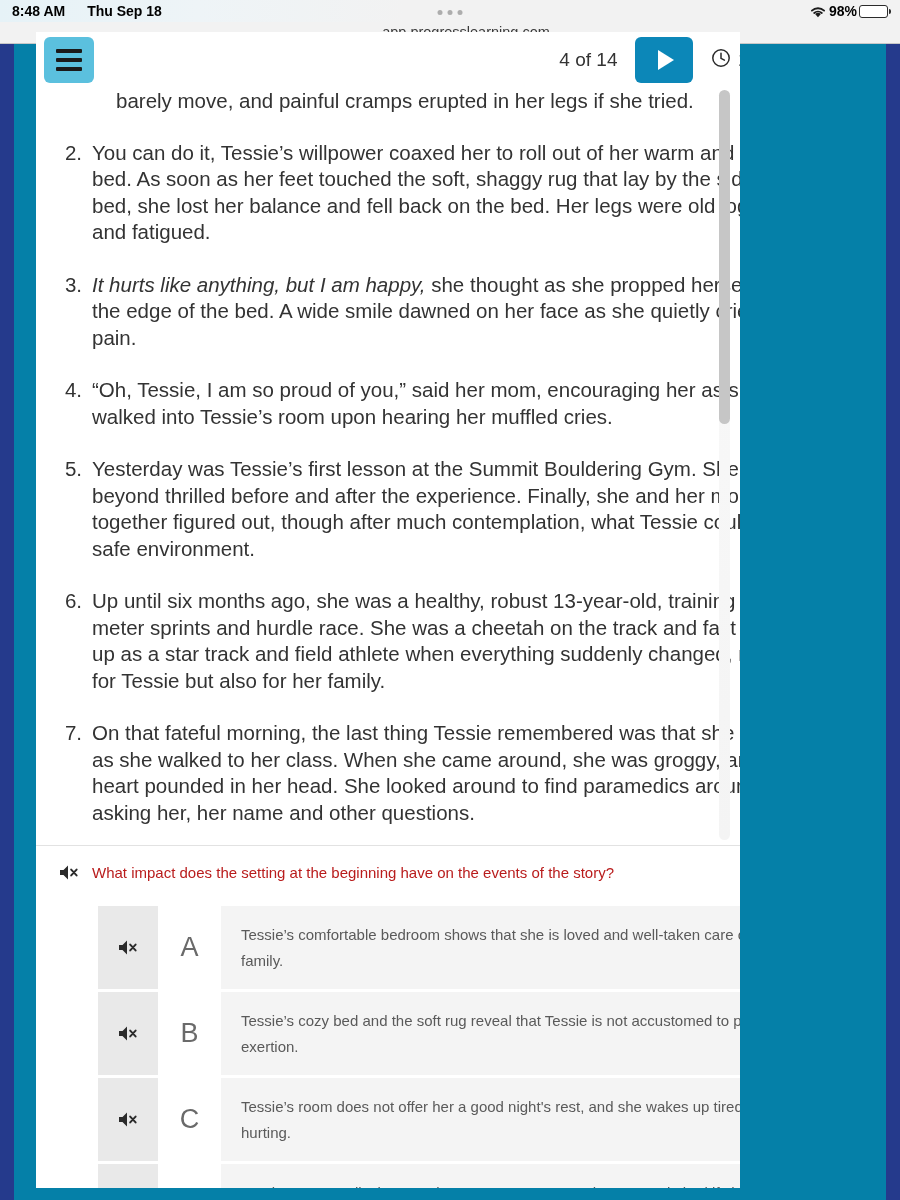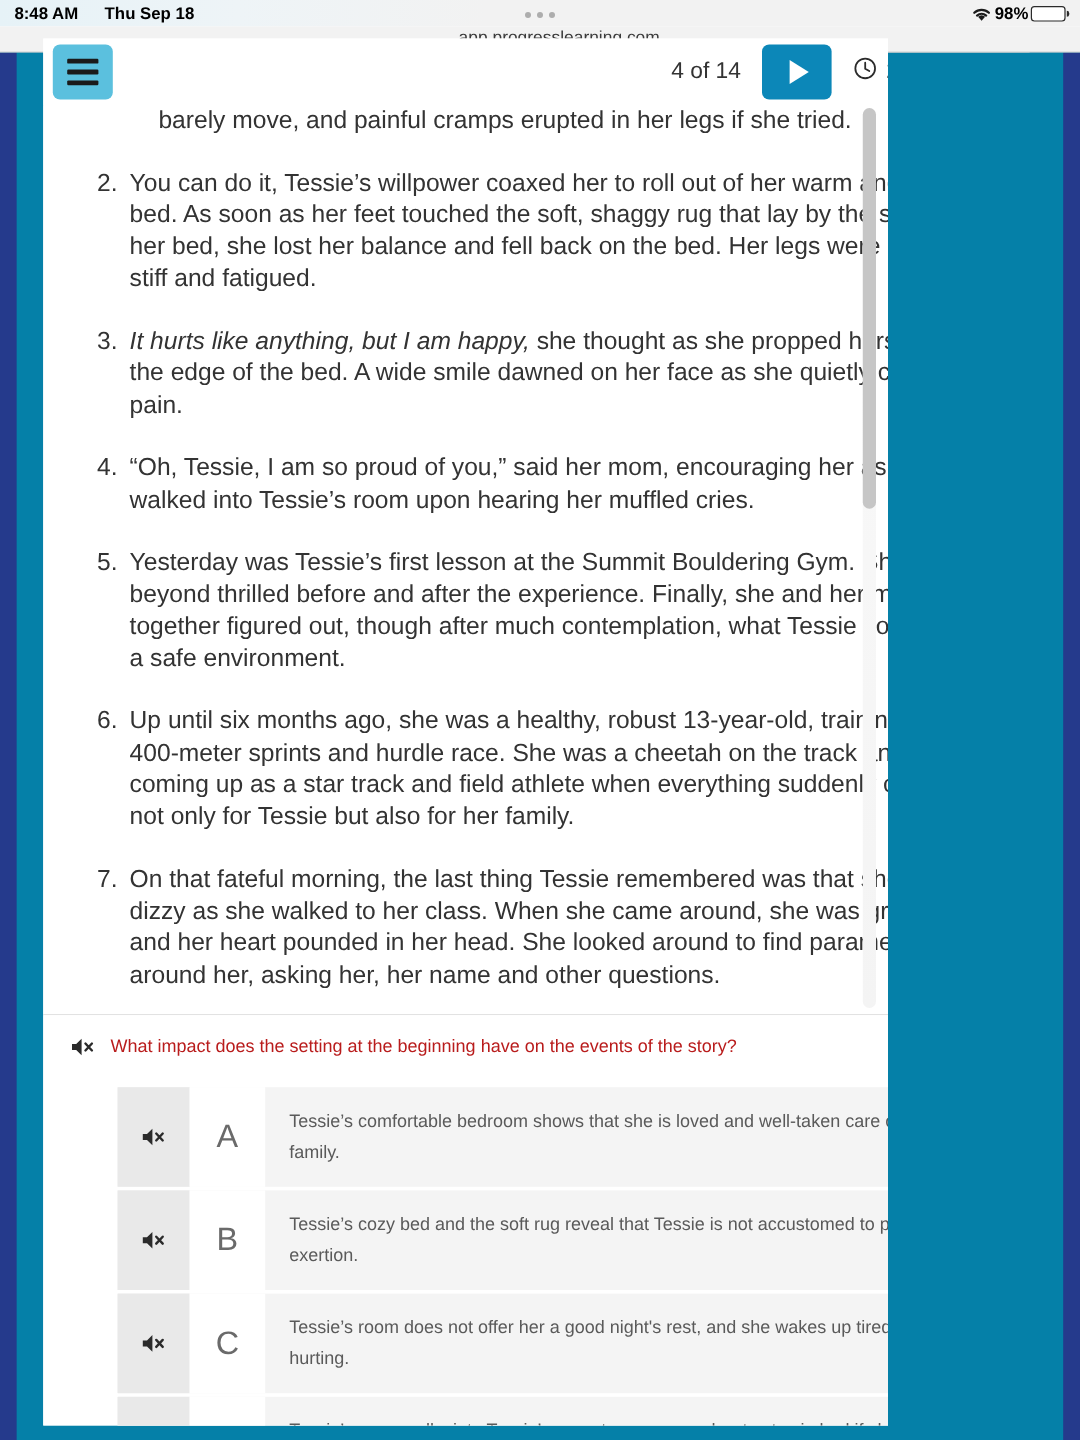--- a/index.html
+++ b/index.html
@@ -96,21 +96,21 @@
     width:58px; height:50px; background:#5bc0de; border-radius:6px;
     display:flex; align-items:center; justify-content:center; gap:6px; cursor:pointer;
   }
   #pause-button i{ display:block; width:6px; height:22px; background:#1a1a1a; }
 
   
   #passage-panel{
     position:absolute; top:56px; left:0; width:836px; height:757px;
     background:#fff; overflow:hidden;
   }
-  #passage-inner{ padding:0 46px 0 40px; }
+  #passage-inner{ padding:0 46px 0 24px; }
   .para{
     display:flex; font-size:20.5px; line-height:26.5px; color:#333;
     margin-bottom:26px;
   }
   .para-first{ padding-left:56px; margin-bottom:25px; }
   .para-num{ width:32px; flex:none; text-align:right; padding-right:10px; color:#333; }
   .para-body{ flex:1; }
   .para-body em{ font-style:italic; }
 
   

